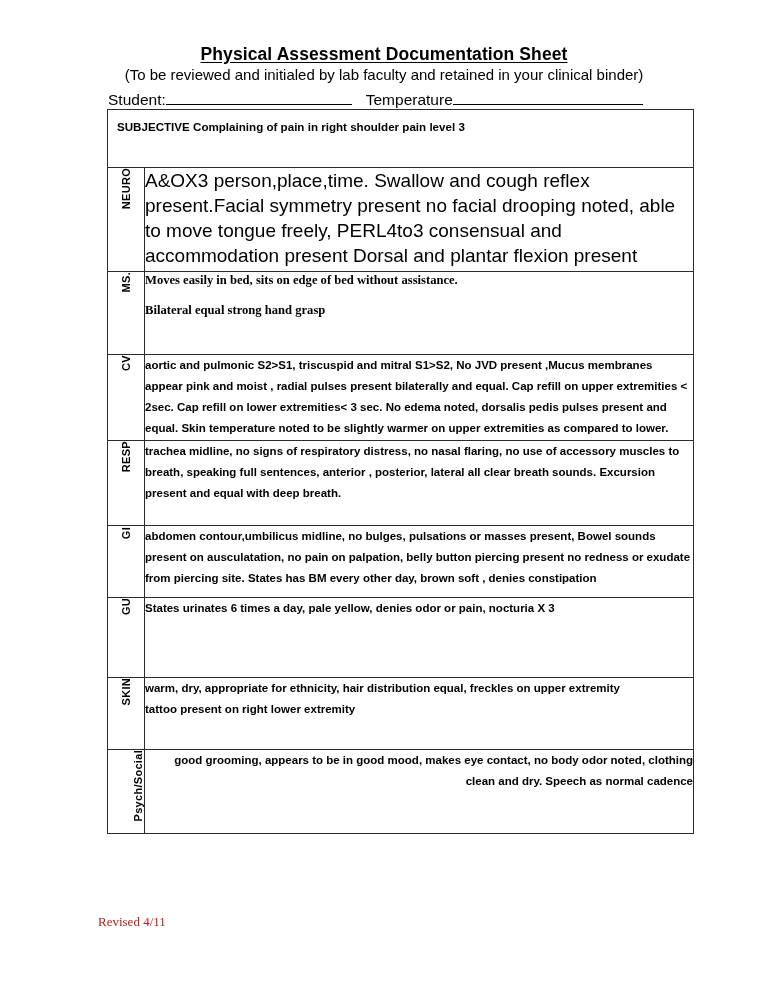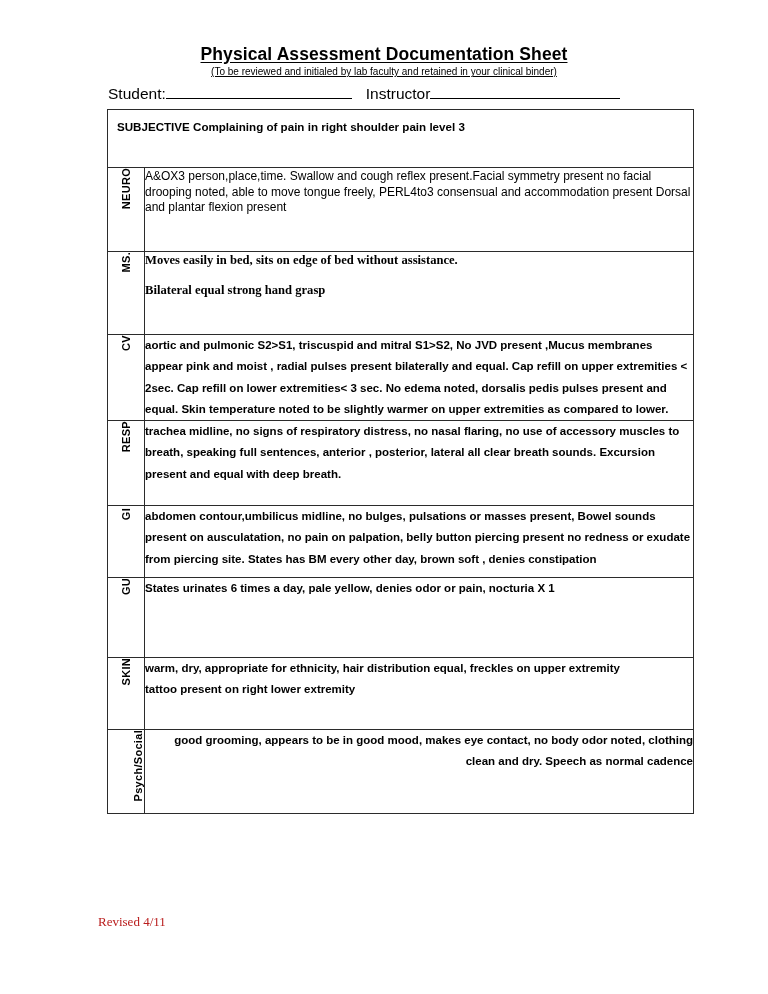--- a/index.html
+++ b/index.html
@@ -33,24 +33,23 @@
     margin: 0;
     padding-top: 45px;
     line-height: 1.05;
   }
   .doc-title span {
     text-decoration: underline;
     text-underline-offset: 2px;
   }
   .doc-subtitle {
     text-align: center;
-    font-size: 10px;
+    font-size: 15px;
     margin: 3px 0 0 0;
     line-height: 1.15;
-    text-decoration: underline;
   }
 
   .name-row {
     margin: 6px 0 0 0;
     padding-left: 108px;
     font-size: 15.5px;
     line-height: 1.25;
     white-space: nowrap;
   }
   .name-row .fill {
@@ -124,21 +123,21 @@
   .vitals-row {
     font-size: 11.4px;
     font-weight: bold;
     white-space: pre;
     line-height: 1.2;
     margin-bottom: 1px;
   }
 
   
   .neuro-text {
-    font-size: 12px;
+    font-size: 19px;
     font-weight: normal;
     line-height: 1.31;
     font-family: "Liberation Sans", sans-serif;
     padding: 1px 2px 2px 0;
   }
 
   
   .ms-text {
     font-family: "Liberation Serif", serif;
     font-size: 12.6px;
@@ -177,21 +176,21 @@
 </style>
 </head>
 <body>
 
 <div class="page">
 
   <h1 class="doc-title"><span>Physical Assessment Documentation Sheet</span></h1>
   <div class="doc-subtitle">(To be reviewed and initialed by lab faculty and retained in your clinical binder)</div>
 
   <div class="name-row">
-    <span>Student:</span><span class="fill fill-student"></span><span class="gap"></span><span>Instructor</span><span class="fill fill-instructor"></span>
+    <span>Student:</span><span class="fill fill-student"></span><span class="gap"></span><span>Temperature</span><span class="fill fill-instructor"></span>
   </div>
 
   <table class="sheet">
     <colgroup>
       <col style="width:37px">
       <col style="width:549px">
     </colgroup>
     <tbody>
 
       <tr class="row-subjective">
@@ -242,21 +241,21 @@
           <div class="body-text">
             <p>abdomen contour,umbilicus midline, no bulges, pulsations or masses present, Bowel sounds present on ausculatation, no pain on palpation, belly button piercing present no redness or exudate from piercing site. States has BM every other day, brown soft , denies constipation</p>
           </div>
         </td>
       </tr>
 
       <tr class="row-gu">
         <td class="label-cell"><span class="vtext">GU</span></td>
         <td class="content-cell">
           <div class="body-text">
-            <p>States urinates 6 times a day, pale yellow, denies odor or pain, nocturia X 1</p>
+            <p>States urinates 6 times a day, pale yellow, denies odor or pain, nocturia X 3</p>
           </div>
         </td>
       </tr>
 
       <tr class="row-skin">
         <td class="label-cell"><span class="vtext">SKIN</span></td>
         <td class="content-cell">
           <div class="body-text">
             <p>warm, dry, appropriate for ethnicity, hair distribution equal, freckles on upper extremity</p>
             <p>tattoo present on right lower extremity</p>

